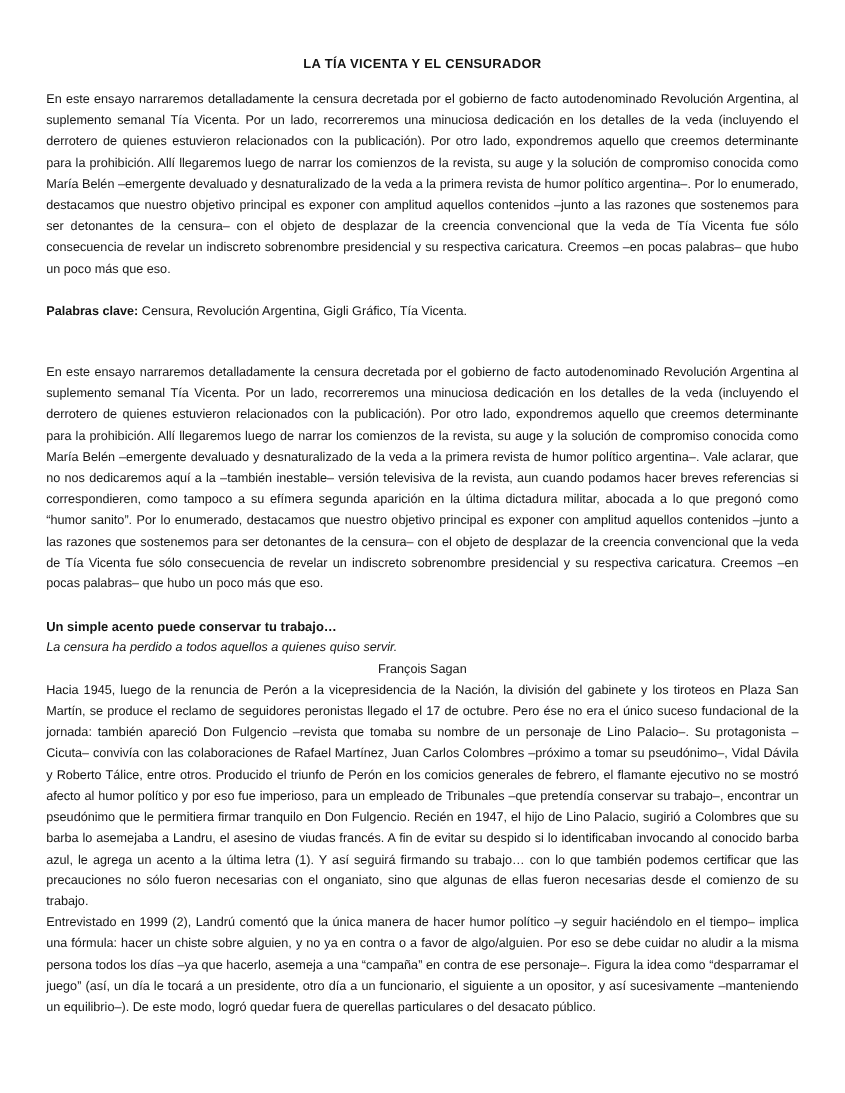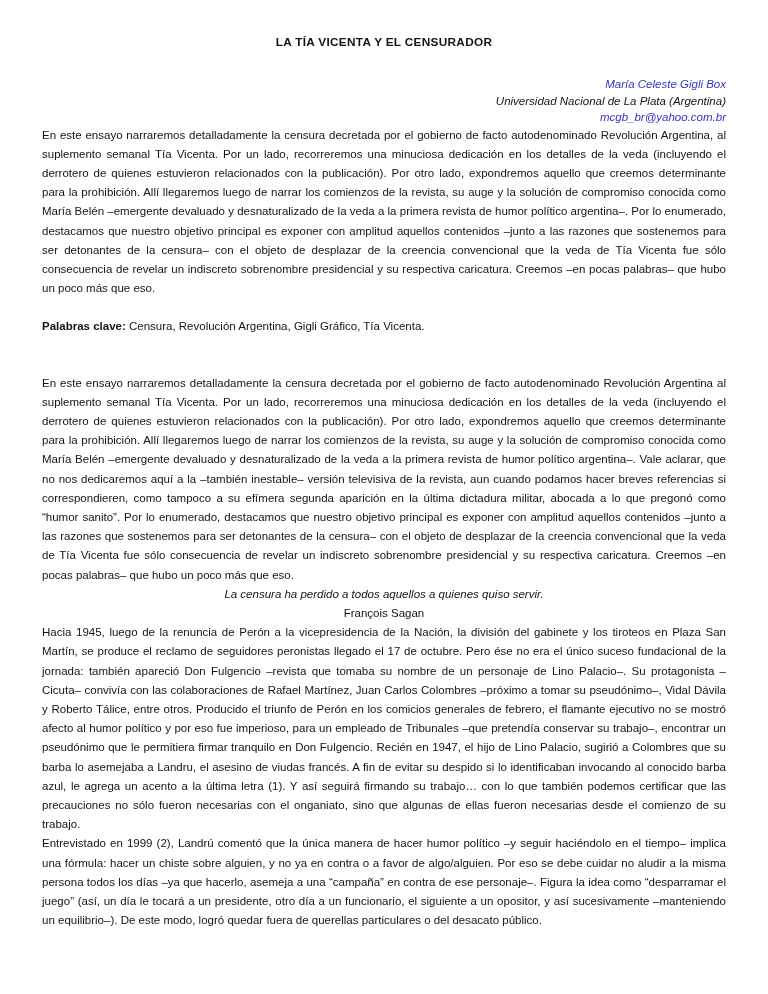--- a/index.html
+++ b/index.html
@@ -13,21 +13,21 @@
     box-sizing: border-box;
     padding: 34px 42px 40px 42px;
     background: #ffffff;
     font-family: "Liberation Sans", sans-serif;
     font-size: 11.5px;
     line-height: 19.2px;
     color: #141414;
     overflow: hidden;
   }
   .title {
-    margin: 0;
+    margin: 16px;
     font-size: 11.8px;
     font-weight: bold;
     text-align: center;
     letter-spacing: 0.3px;
     line-height: 16px;
   }
   .byline {
     margin-top: 26px;
     text-align: right;
     font-style: italic;
@@ -44,49 +44,45 @@
   p { margin: 0; }
   .just {
     text-align: justify;
     text-justify: inter-word;
   }
   .abstract-body { margin-top: 0; }
   .keywords { margin-top: 19px; }
   .intro { margin-top: 37px; }
   .section-heading { margin-top: 20px; }
   .epigraph {
-    text-align: center;
+    text-align: left;
     font-style: italic;
   }
   .epigraph-author {
     text-align: center;
   }
   .i { }
   .b { font-weight: bold; }
 </style>
 </head>
 <body>
 
 <div class="page" style="color: rgb(20, 20, 20);">
 
   <h1 class="title">LA TÍA VICENTA Y EL CENSURADOR</h1>
 
-  <div class="byline">
-    <div class="link">María Celeste Gigli Box</div>
-    <div>Universidad Nacional de La Plata (Argentina)</div>
-    <div class="link">mcgb_br@yahoo.com.br</div>
-  </div>
 
 
   <p class="just abstract-body"><span>En este ensayo narraremos detalladamente la censura decretada por el gobierno </span><span class="i">de facto</span><span> autodenominado </span><span class="i">Revolución Argentina,</span><span> al suplemento semanal </span><span class="i">Tía Vicenta</span><span>. Por un lado, recorreremos una minuciosa dedicación en los detalles de la veda (incluyendo el derrotero de quienes estuvieron relacionados con la publicación). Por otro lado, expondremos aquello que creemos determinante para la prohibición. Allí llegaremos luego de narrar los comienzos de la revista, su auge y la solución de compromiso conocida como </span><span class="i">María Belén</span><span> –emergente devaluado y desnaturalizado de la veda a la primera revista de humor político argentina–. Por lo enumerado, destacamos que nuestro objetivo principal es exponer con amplitud aquellos contenidos –junto a las razones que sostenemos para ser detonantes de la censura– con el objeto de desplazar de la creencia convencional que la veda de </span><span class="i">Tía Vicenta</span><span> fue </span><span class="i">sólo</span><span> consecuencia de revelar un indiscreto sobrenombre presidencial y su respectiva caricatura. Creemos –en pocas palabras– que hubo un poco más que eso.</span></p>
 
   <p class="keywords"><span class="b">Palabras clave:</span><span> Censura, Revolución Argentina, Gigli Gráfico, Tía Vicenta.</span></p>
 
   <p class="just intro"><span>En este ensayo narraremos detalladamente la censura decretada por el gobierno </span><span class="i">de facto</span><span> autodenominado </span><span class="i">Revolución Argentina</span><span> al suplemento semanal </span><span class="i">Tía Vicenta</span><span>. Por un lado, recorreremos una minuciosa dedicación en los detalles de la veda (incluyendo el derrotero de quienes estuvieron relacionados con la publicación). Por otro lado, expondremos aquello que creemos determinante para la prohibición. Allí llegaremos luego de narrar los comienzos de la revista, su auge y la solución de compromiso conocida como </span><span class="i">María Belén</span><span> –emergente devaluado y desnaturalizado de la veda a la primera revista de humor político argentina–. Vale aclarar, que no nos dedicaremos aquí a la –también inestable– versión televisiva de la revista, aun cuando podamos hacer breves referencias si correspondieren, como tampoco a su efímera segunda aparición en la última dictadura militar, abocada a lo que pregonó como “humor sanito”. Por lo enumerado, destacamos que nuestro objetivo principal es exponer con amplitud aquellos contenidos –junto a las razones que sostenemos para ser detonantes de la censura– con el objeto de desplazar de la creencia convencional que la veda de </span><span class="i">Tía Vicenta</span><span> fue </span><span class="i">sólo</span><span> consecuencia de revelar un indiscreto sobrenombre presidencial y su respectiva caricatura. Creemos –en pocas palabras– que hubo un poco más que eso.</span></p>
 
+  <h2 class="heading section-heading">Un simple acento puede conservar tu trabajo…</h2>
 
   <div class="epigraph">La censura ha perdido a todos aquellos a quienes quiso servir.</div>
   <div class="epigraph-author">François Sagan</div>
 
   <p class="just"><span>Hacia 1945, luego de la renuncia de Perón a la vicepresidencia de la Nación, la división del gabinete y los tiroteos en Plaza San Martín, se produce el reclamo de seguidores peronistas llegado el 17 de octubre. Pero ése no era el único suceso fundacional de la jornada: también apareció </span><span class="i">Don Fulgencio</span><span> –revista que tomaba su nombre de un personaje de Lino Palacio–. Su protagonista –</span><span class="i">Cicuta</span><span>– convivía con las colaboraciones de Rafael Martínez, Juan Carlos Colombres –próximo a tomar su pseudónimo–, Vidal Dávila y Roberto Tálice, entre otros. Producido el triunfo de Perón en los comicios generales de febrero, el flamante ejecutivo no se mostró afecto al humor político y por eso fue imperioso, para un empleado de Tribunales –que pretendía conservar su trabajo–, encontrar un pseudónimo que le permitiera firmar tranquilo en </span><span class="i">Don Fulgencio</span><span>. Recién en 1947, el hijo de Lino Palacio, sugirió a Colombres que su barba lo asemejaba a </span><span class="i">Landru</span><span>, el asesino de viudas francés. A fin de evitar su despido si lo identificaban invocando al conocido </span><span class="i">barba azul</span><span>, le agrega un acento a la última letra (1). Y así seguirá firmando su trabajo… con lo que también podemos certificar que las precauciones no sólo fueron necesarias con el onganiato, sino que algunas de ellas fueron necesarias desde el comienzo de su trabajo.</span></p>
   <p class="just"><span>Entrevistado en 1999 (2), Landrú comentó que la única manera de hacer humor político –y seguir haciéndolo en el tiempo– implica una fórmula: </span><span class="i">hacer un chiste sobre alguien, y no ya en contra o a favor de algo/alguien.</span><span> Por eso se debe cuidar no aludir a la misma persona todos los días –ya que hacerlo, asemeja a una “campaña” en contra de ese personaje–. Figura la idea como “desparramar el juego” (así, un día le tocará a un presidente, otro día a un funcionario, el siguiente a un opositor, y así sucesivamente –manteniendo un equilibrio–). De este modo, logró quedar fuera de querellas particulares o del desacato público.</span></p>
 
 </div>
 
 </body></html>

